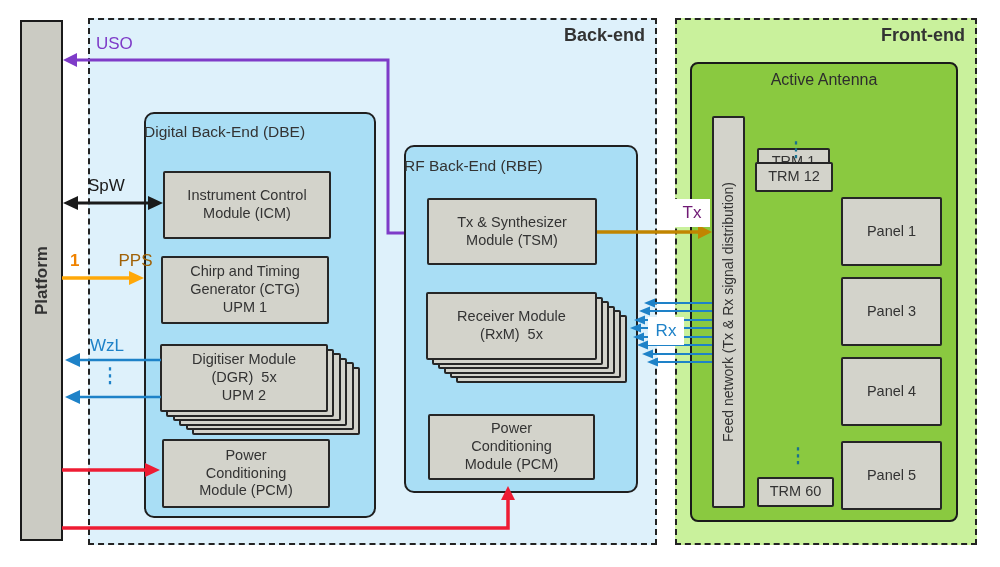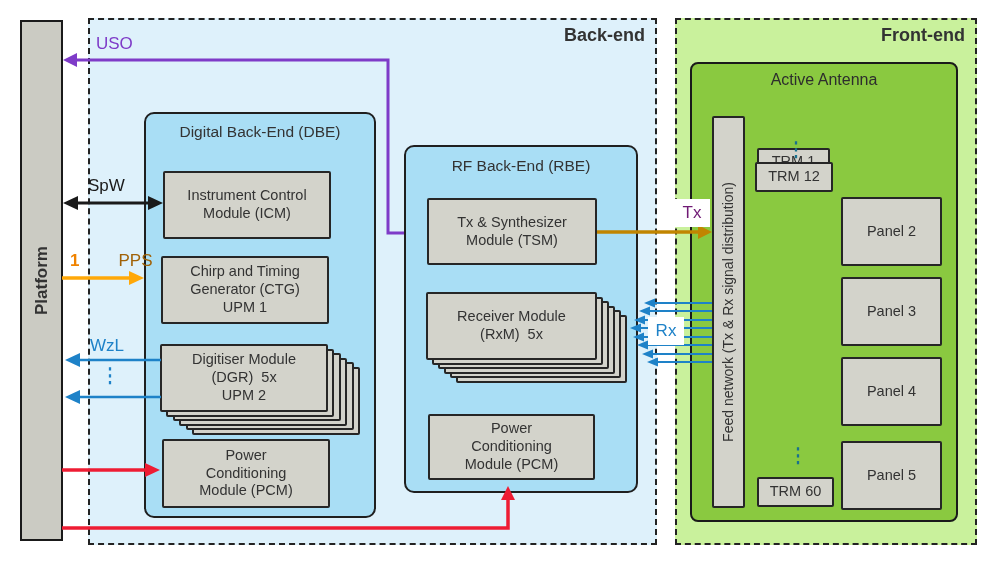--- a/index.html
+++ b/index.html
@@ -2,21 +2,21 @@
 <html><head>
 <meta charset="utf-8">
 <style>
   * { box-sizing: border-box; }
   body { margin: 0; background: #fff; font-family: "Liberation Sans", sans-serif; }
   #canvas { position: relative; width: 1000px; height: 567px; background: #fff; overflow: hidden; }
   .abs { position: absolute; }
   .region { border: 2px dashed #222; }
   .region-label { font-size: 18px; font-weight: bold; color: #333; text-align: right; }
   .subsys { background: #a9def5; border: 2px solid #1f1f1f; border-radius: 10px; }
-  .subsys-title { font-size: 15.5px; color: #333; text-align: center; }
+  .subsys-title { font-size: 15.5px; color: #333; }
   .module {
     background: #d3d3cb; border: 2px solid #262626; border-radius: 2px;
     display: flex; align-items: center; justify-content: center;
     text-align: center; font-size: 14.5px; line-height: 1.22; color: #333;
     white-space: pre-wrap;
   }
   .vtext { writing-mode: vertical-rl; transform: rotate(180deg); white-space: nowrap; }
   .siglabel { font-size: 17px; }
   .dots { font-size: 16px; font-weight: bold; line-height: 1; transform: scaleY(1.25); }
   svg { display: block; }
@@ -86,21 +86,21 @@
   <div class="abs module" style="left:712px; top:116px; width:33px; height:392px;">
     <span class="vtext" style="font-size:14px; color:#333;">Feed network (Tx &amp; Rx signal distribution)</span>
   </div>
 
   <div class="abs module" style="left:757px; top:114px; width:73px; height:27px;margin-top:34px;">TRM 1</div>
   <div class="abs dots" style="left:788px; top:142px; color:#19718e;">⋮</div>
   <div class="abs module" style="left:755px; top:162px; width:78px; height:30px;">TRM 12</div>
   <div class="abs dots" style="left:790px; top:448px; color:#19718e;">⋮</div>
   <div class="abs module" style="left:757px; top:477px; width:77px; height:30px;">TRM 60</div>
 
-  <div class="abs module" style="left:841px; top:197px; width:101px; height:69px;">Panel 2</div>
+  <div class="abs module" style="left:841px; top:197px; width:101px; height:69px;">Panel 1</div>
   <div class="abs module" style="left:841px; top:277px; width:101px; height:69px;">Panel 3</div>
   <div class="abs module" style="left:841px; top:357px; width:101px; height:69px;">Panel 4</div>
   <div class="abs module" style="left:841px; top:441px; width:101px; height:69px;">Panel 5</div>
 
   <svg class="abs" style="left:0; top:0; pointer-events:none;" width="1000" height="567" viewBox="0 0 1000 567">
 
     <g>
       <polyline points="74,60 388,60 388,233 404,233" fill="none" stroke="#7e3bc8" stroke-width="3"></polyline>
       <polygon points="63,60 77,53 77,67" fill="#7e3bc8"></polygon>
     </g>

